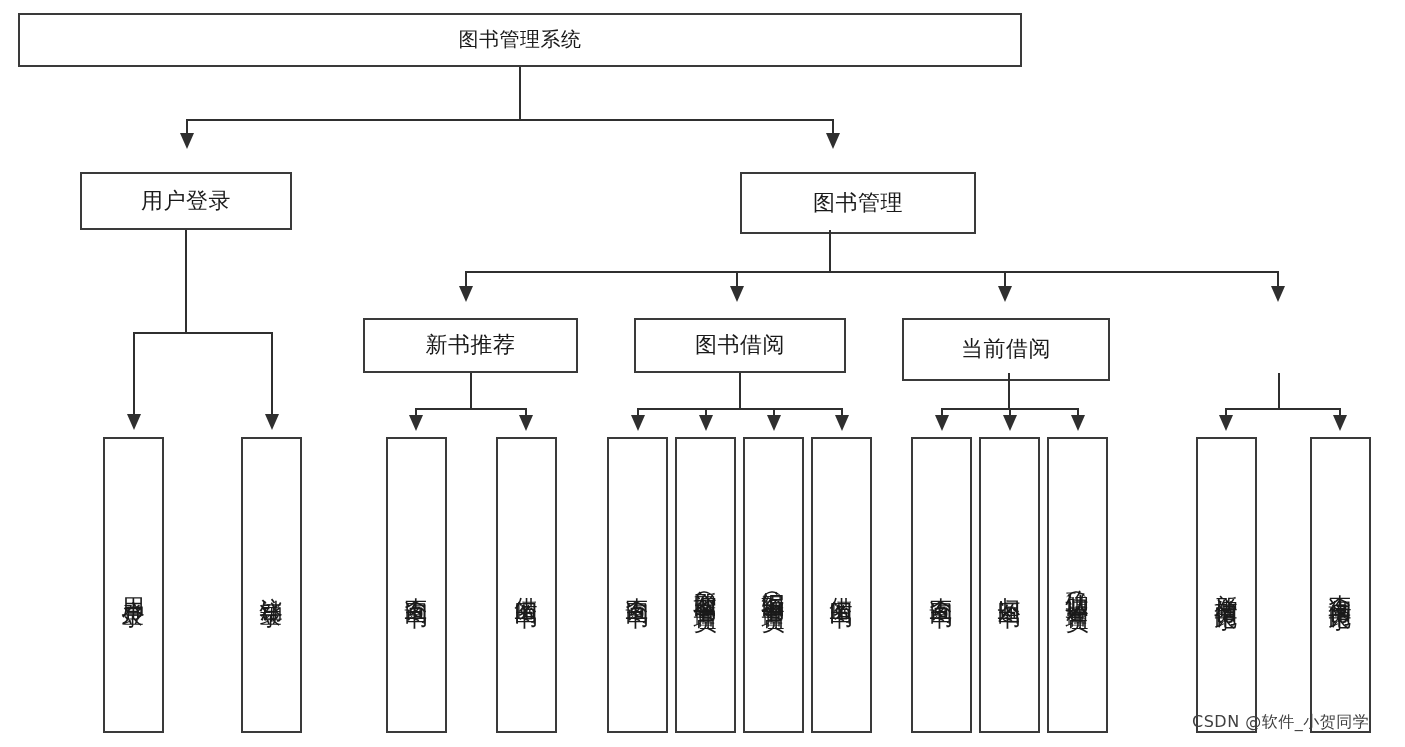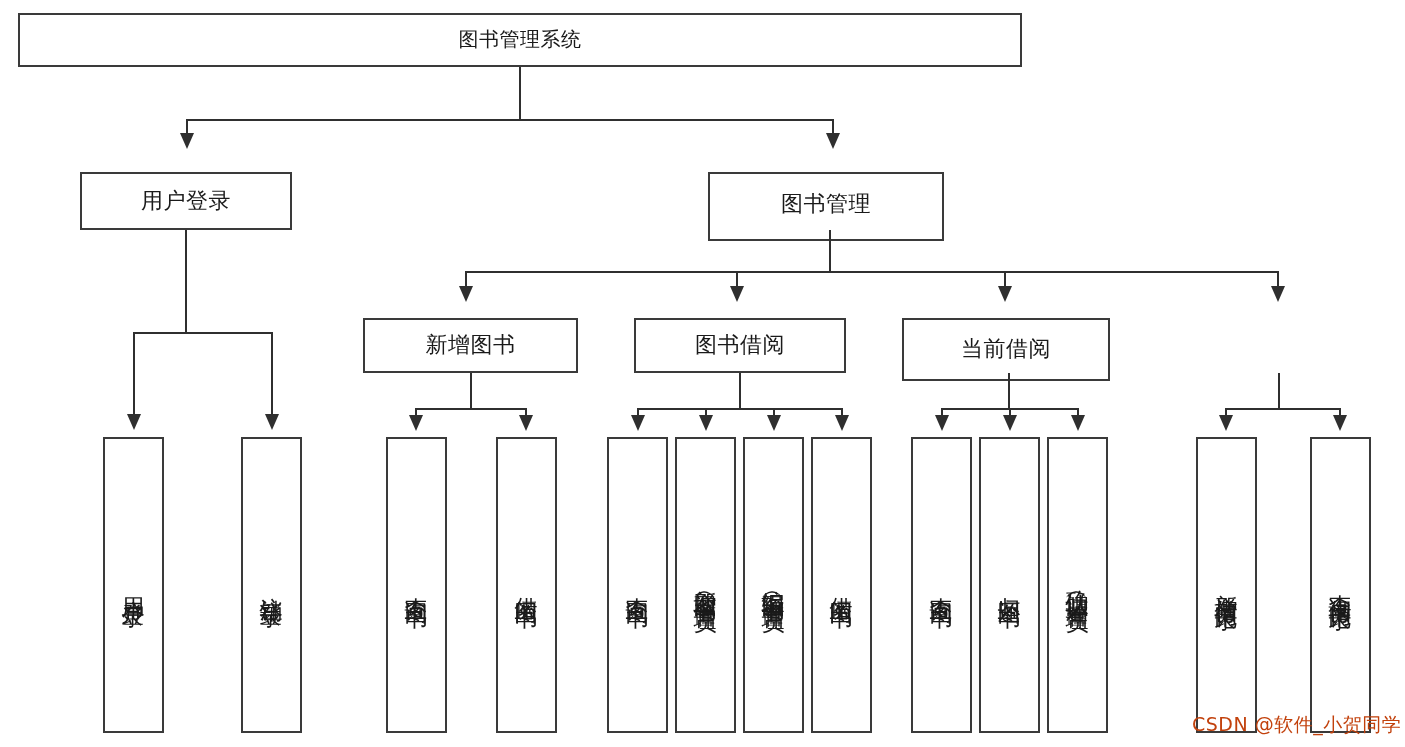--- a/index.html
+++ b/index.html
@@ -64,22 +64,22 @@
   .arrow {
     position: absolute;
     width: 0;
     height: 0;
     border-left: 7px solid transparent;
     border-right: 7px solid transparent;
     border-top: 16px solid #2f2f2f;
   }
   .watermark {
     position: absolute;
-    color: #c2410c;
-    font-size: 19px;
+    color: #404040;
+    font-size: 16px;
     white-space: nowrap;
     letter-spacing: 0.5px;
   }
 </style>
 </head>
 <body>
 
 <div id="canvas">
 
   <div class="node h root" style="left:18px; top:13px; width:1004px; height:54px;">
@@ -91,21 +91,21 @@
   <div class="edge hline" style="left:186px; top:119px; width:648px; height:2px;"></div>
 
   <div class="edge vline" style="left:186px; top:119px; width:2px; height:18px;"></div>
   <div class="arrow" style="left:180px; top:133px;"></div>
   <div class="edge vline" style="left:832px; top:119px; width:2px; height:18px;"></div>
   <div class="arrow" style="left:826px; top:133px;"></div>
 
   <div class="node h" style="left:80px; top:172px; width:212px; height:58px;">
     <span class="lbl">用户登录</span>
   </div>
-  <div class="node h" style="left:708px; top:172px; width:236px; height:69px;font-family:Liberation Mono, monospace;">
+  <div class="node h" style="left:740px; top:172px; width:236px; height:62px;">
     <span class="lbl">图书管理</span>
   </div>
 
   <div class="edge vline" style="left:185px; top:230px; width:2px; height:103px;"></div>
   <div class="edge hline" style="left:133px; top:332px; width:140px; height:2px;"></div>
   <div class="edge vline" style="left:133px; top:332px; width:2px; height:85px;"></div>
   <div class="arrow" style="left:127px; top:414px;"></div>
   <div class="edge vline" style="left:271px; top:332px; width:2px; height:85px;"></div>
   <div class="arrow" style="left:265px; top:414px;"></div>
 
@@ -122,21 +122,21 @@
   <div class="edge vline" style="left:465px; top:271px; width:2px; height:18px;"></div>
   <div class="arrow" style="left:459px; top:286px;"></div>
   <div class="edge vline" style="left:736px; top:271px; width:2px; height:18px;"></div>
   <div class="arrow" style="left:730px; top:286px;"></div>
   <div class="edge vline" style="left:1004px; top:271px; width:2px; height:18px;"></div>
   <div class="arrow" style="left:998px; top:286px;"></div>
   <div class="edge vline" style="left:1277px; top:271px; width:2px; height:18px;"></div>
   <div class="arrow" style="left:1271px; top:286px;"></div>
 
   <div class="node h" style="left:363px; top:318px; width:215px; height:55px;">
-    <span class="lbl">新增图书</span>
+    <span class="lbl">新书推荐</span>
   </div>
   <div class="node h" style="left:634px; top:318px; width:212px; height:55px;">
     <span class="lbl">图书借阅</span>
   </div>
   <div class="node h" style="left:902px; top:318px; width:208px; height:63px;">
     <span class="lbl">当前借阅</span>
   </div>
 
   <div class="edge vline" style="left:470px; top:373px; width:2px; height:36px;"></div>
   <div class="edge hline" style="left:415px; top:408px; width:112px; height:2px;"></div>

